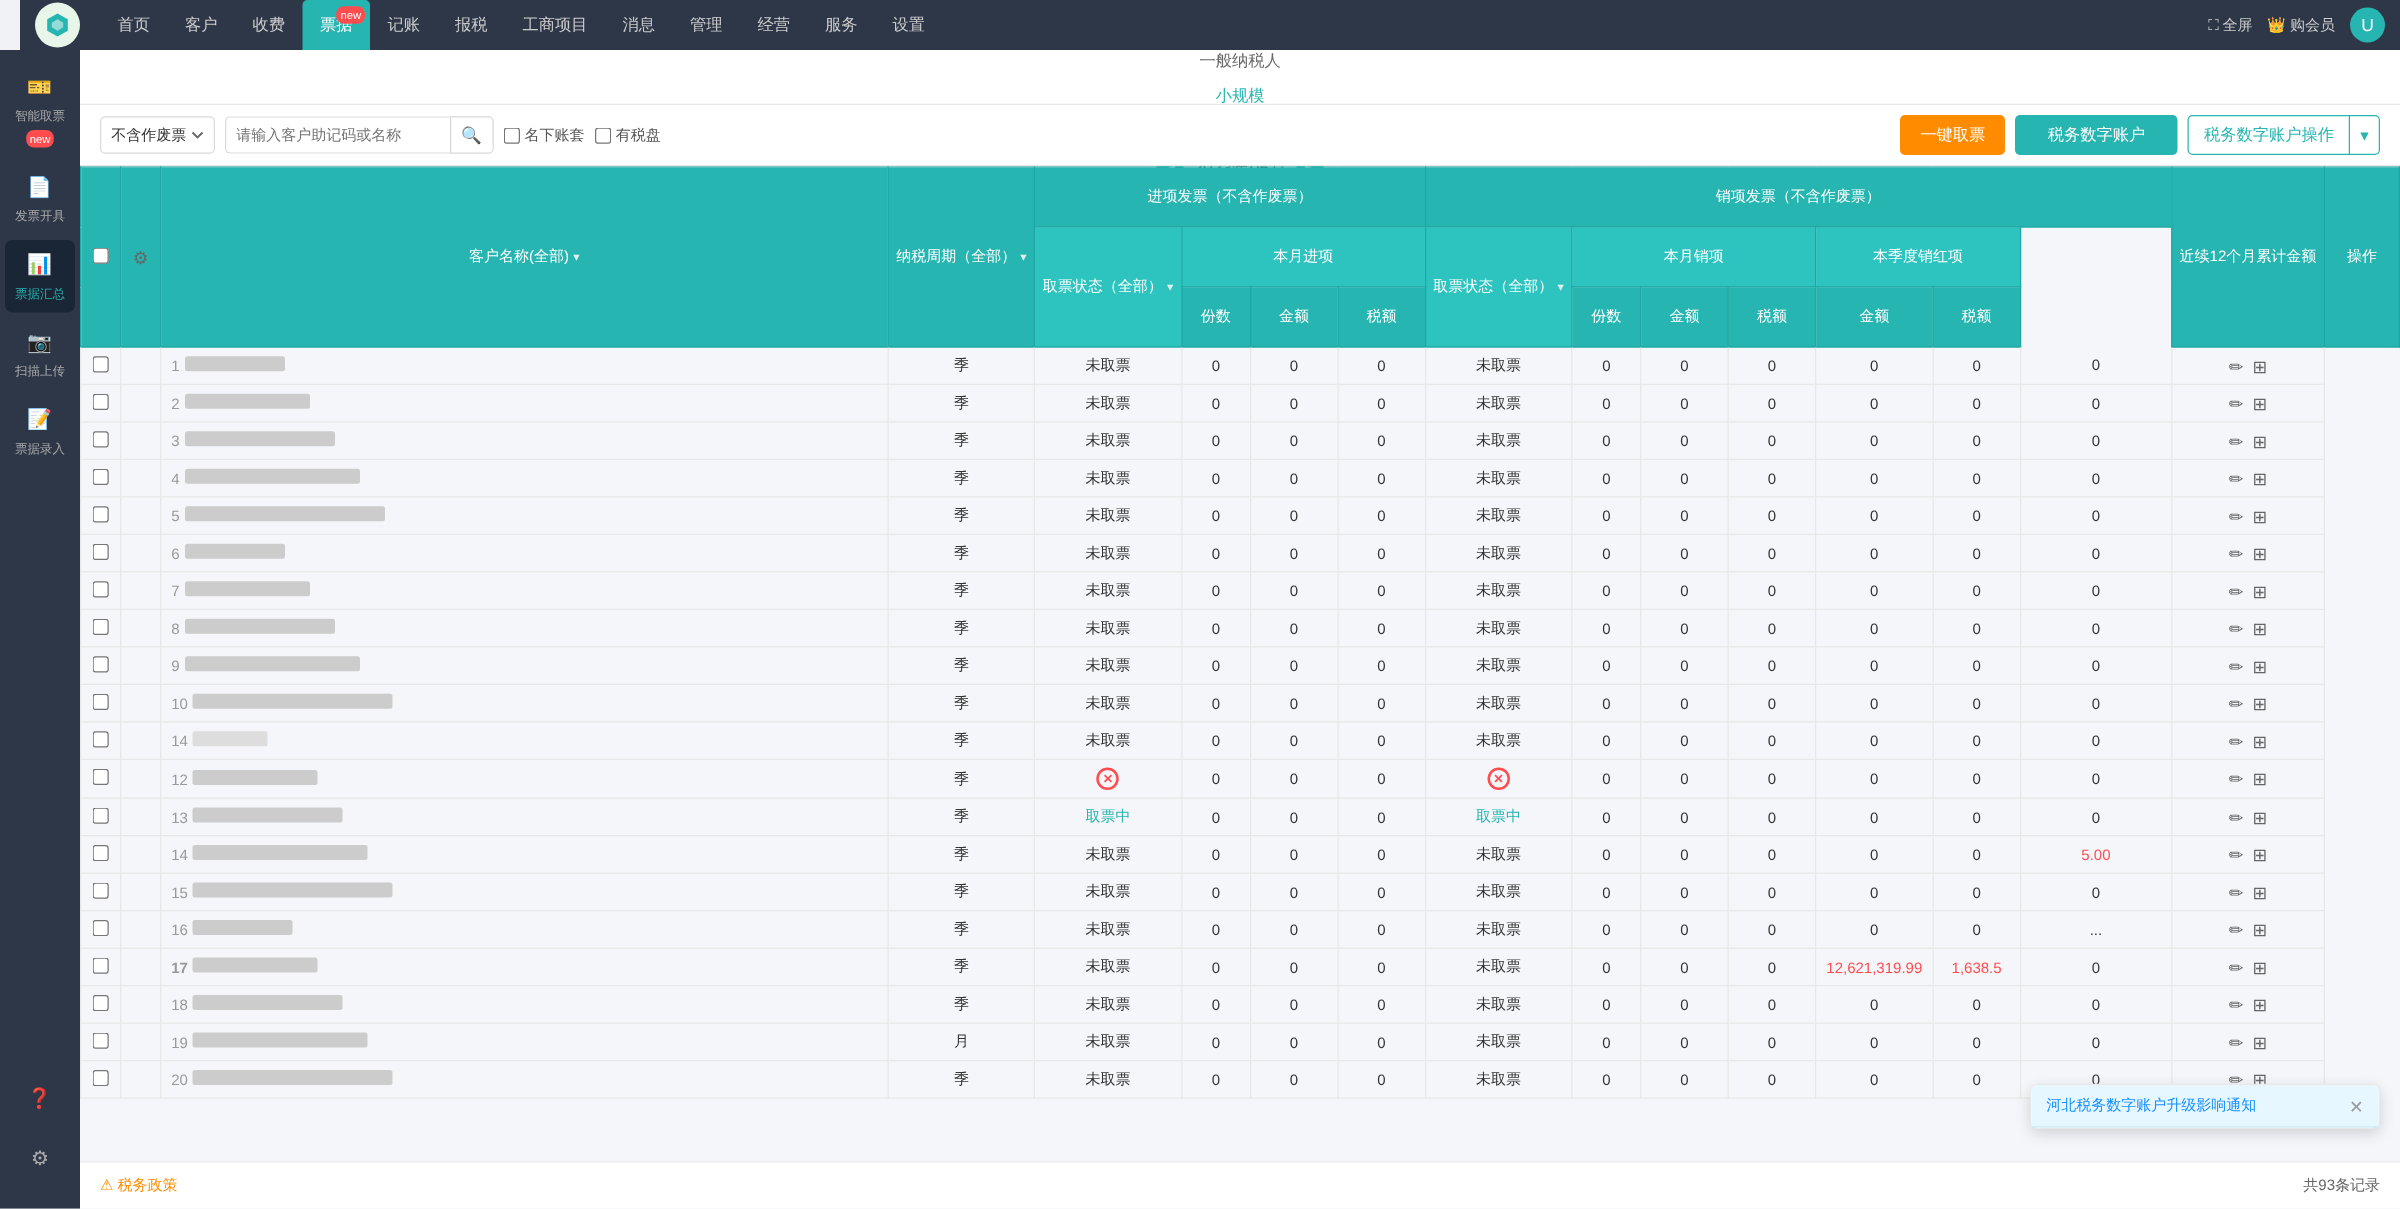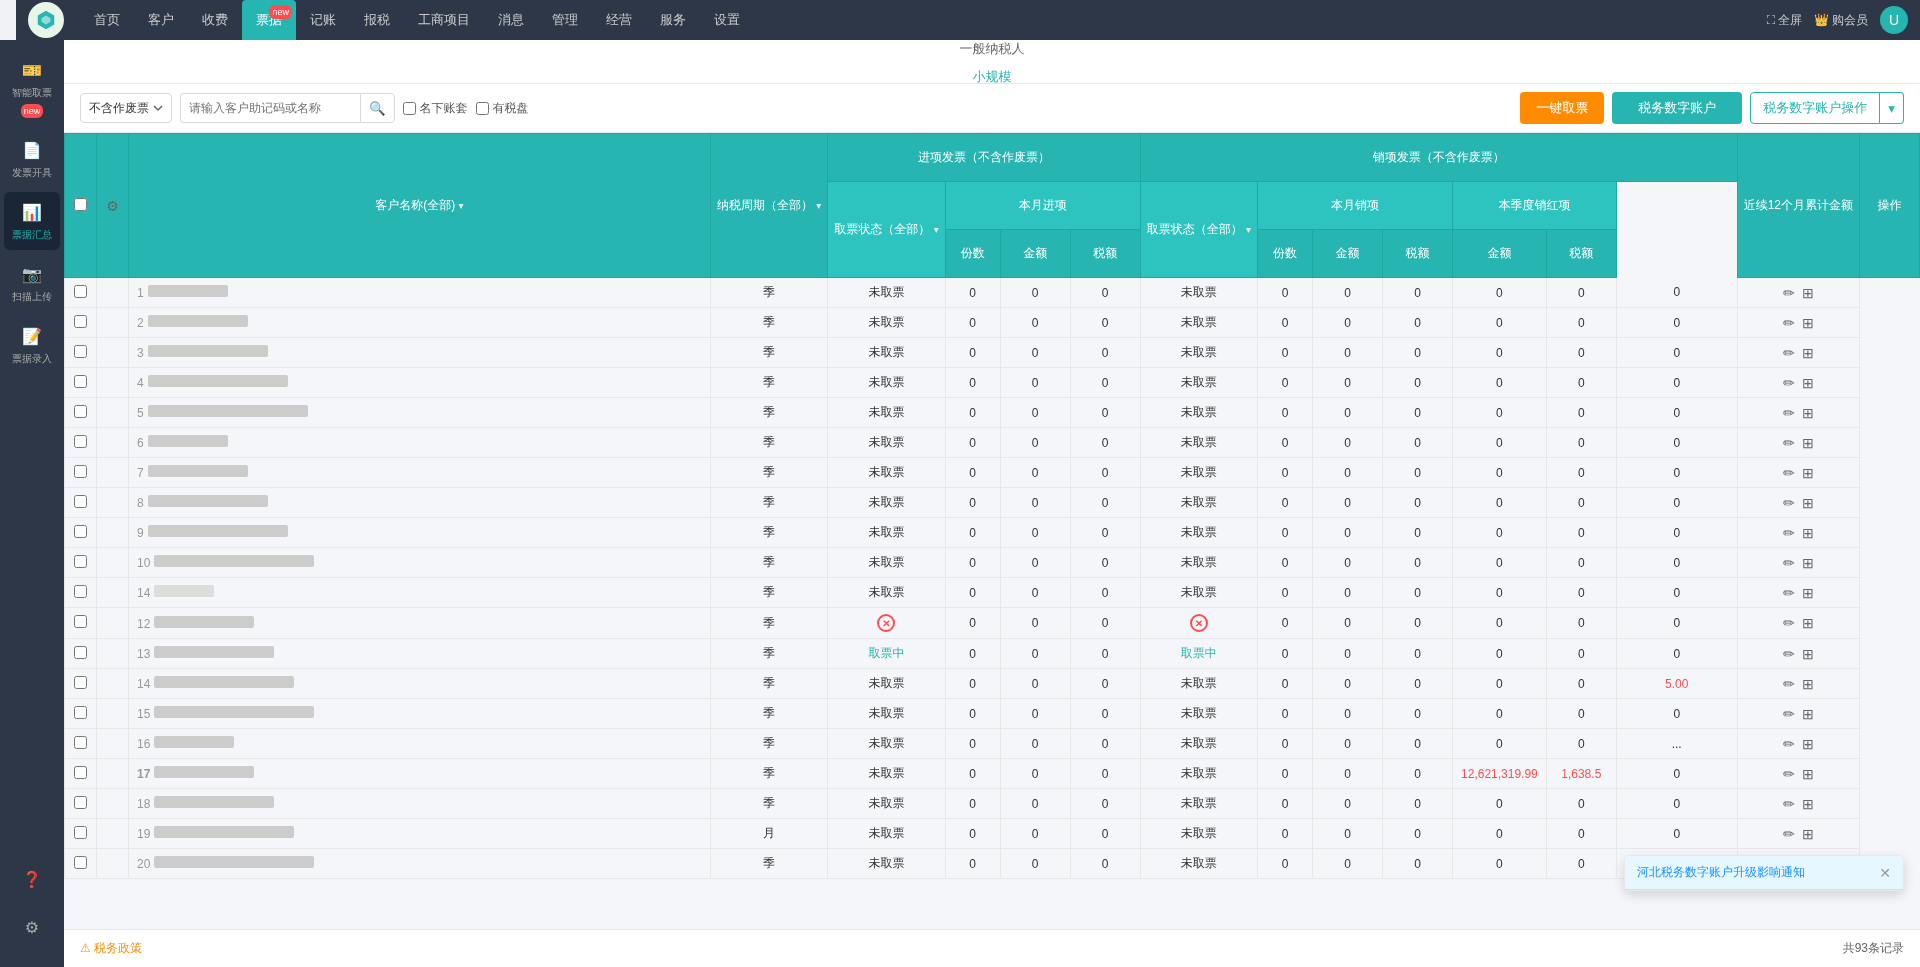--- a/index.html
+++ b/index.html
@@ -63,21 +63,21 @@
     table { width: 100%; border-collapse: collapse; font-size: 12px; }
     thead tr th { background: #26b5b0; color: #fff; padding: 15px 6px; text-align: center; white-space: nowrap; border: 1px solid #1fa8a3; font-weight: normal; }
     tbody tr td { padding: 6px 8px; text-align: center; border-bottom: 1px solid #e8e8e8; border-right: 1px solid #e8e8e8; color: #333; white-space: nowrap; }
     tbody tr td:first-child { border-left: 1px solid #e8e8e8; }
     tbody tr td.customer-name { text-align: left; max-width: 200px; overflow: hidden; text-overflow: ellipsis; }
     .status-not-taken { color: #333; }
 
     .action-icon { cursor: pointer; color: #666; font-size: 14px; margin: 0 2px; }
 
     
-    .notification-popup { position: fixed; right: 16px; bottom: 76px; width: 280px; background: #fff; border: 1px solid #e8e8e8; border-radius: 6px; box-shadow: 0 4px 12px rgba(0,0,0,0.15); z-index: 100; }
+    .notification-popup { position: fixed; right: 16px; bottom: 64px; width: 280px; background: #fff; border: 1px solid #e8e8e8; border-radius: 6px; box-shadow: 0 4px 12px rgba(0,0,0,0.15); z-index: 100; }
     .notification-header { background: #e6f7ff; padding: 8px 12px; display: flex; align-items: center; justify-content: space-between; border-bottom: 1px solid #bae7ff; border-radius: 6px 6px 0 0; }
     .notification-header-title { font-size: 12px; font-weight: 500; color: #1890ff; }
     .notification-close { cursor: pointer; color: #999; font-size: 14px; }
     .notification-body { padding: 10px 12px; font-size: 11px; color: #555; line-height: 1.7; max-height: 160px; overflow: auto; }
 
     
     .status-bar { background: #fff; padding: 10px 16px; display: flex; align-items: center; justify-content: space-between; border-top: 1px solid #e8e8e8; font-size: 12px; }
     .status-bar-left { color: #ff8c00; cursor: pointer; }
     .status-bar-right { color: #666; }
 

